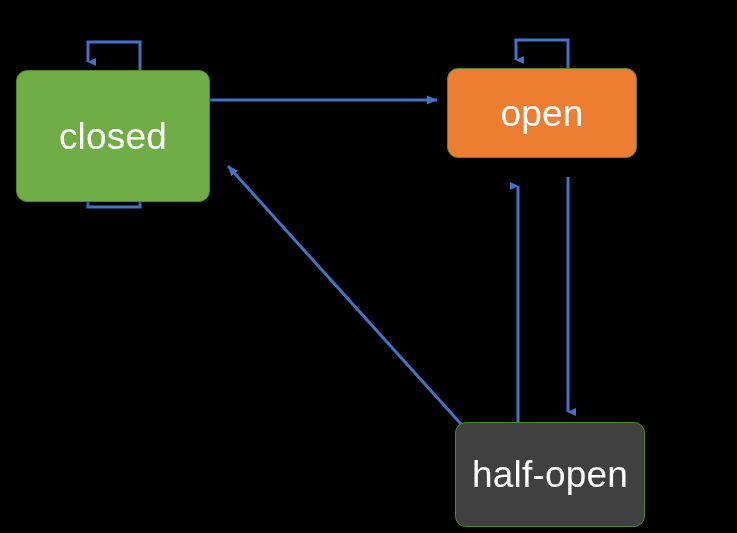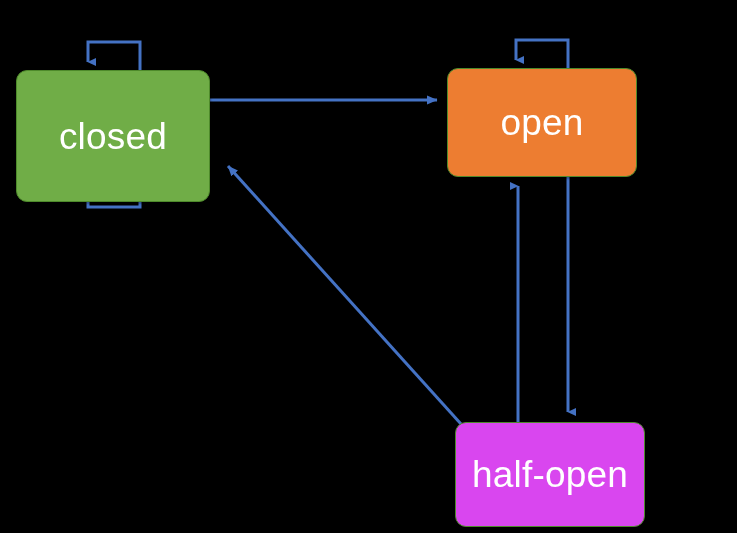--- a/index.html
+++ b/index.html
@@ -50,31 +50,31 @@
     top: 70px;
     width: 194px;
     height: 132px;
     background: #70AD47;
     box-shadow: 1px 2px 2px rgba(0,0,0,0.28);
   }
   #node-open {
     left: 447px;
     top: 68px;
     width: 190px;
-    height: 109px;
+    height: 90px;
     background: #ED7D31;
     box-shadow: 1px 2px 2px rgba(0,0,0,0.28);
     align-items: center;
   }
   #node-half-open {
     left: 455px;
     top: 422px;
     width: 190px;
     height: 105px;
-    background: #d946ef;
+    background: #404040;
     box-shadow: 1px 2px 2px rgba(0,0,0,0.28);
     align-items: center;
   }
 </style>
 </head>
 <body>
 
 <div id="canvas">
 
   <svg id="edge-layer" viewBox="0 0 737 533" width="737" height="533" xmlns="http://www.w3.org/2000/svg">

